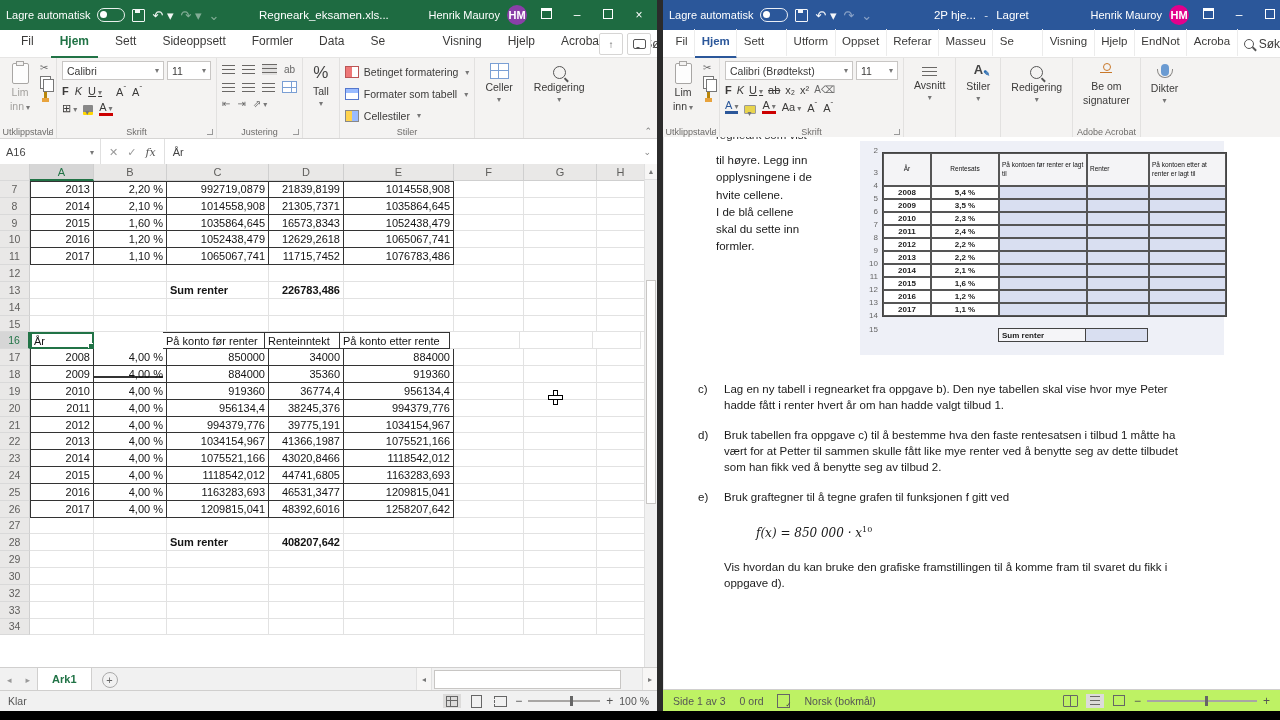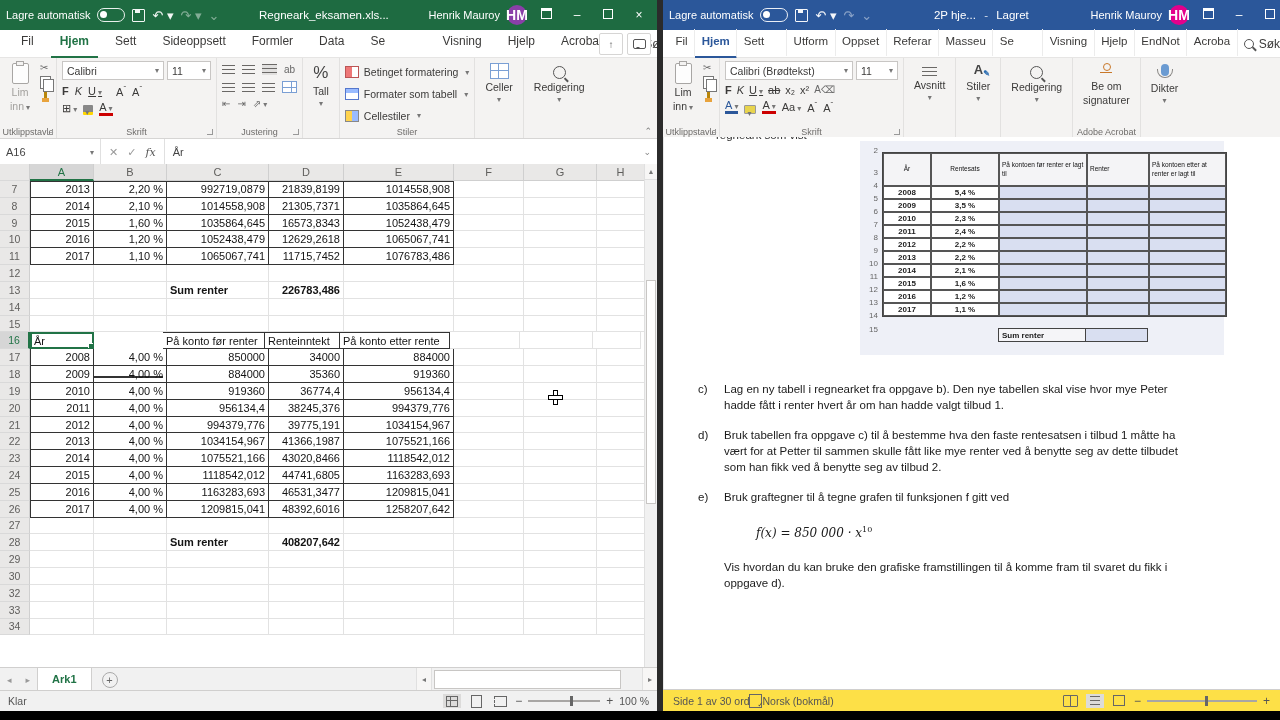--- a/index.html
+++ b/index.html
@@ -14,21 +14,21 @@
   .excel .tbar{background:#1e6b41;}
   .word .tbar{background:#2b579a;}
   .tog{width:26px;height:12px;border:1px solid rgba(255,255,255,.9);border-radius:7px;position:relative;flex:none;}
   .tog::before{content:"";position:absolute;left:2px;top:2px;width:7px;height:7px;border-radius:50%;background:#fff;}
   .qat{color:rgba(255,255,255,.95);font-size:13px;line-height:1;}
   .qat.dim{color:rgba(255,255,255,.45);}
   .floppy{width:11px;height:11px;border:1.5px solid rgba(255,255,255,.95);border-radius:1px;position:relative;flex:none;}
   .floppy::before{content:"";position:absolute;left:2px;top:0;width:5px;height:3px;background:rgba(255,255,255,.95);}
   .t-title{margin-left:auto;font-size:11.5px;}
   .t-user{margin-left:auto;font-size:11px;}
-  .avatar{width:20px;height:20px;border-radius:50%;color:#fff;font-size:14px;font-weight:bold;display:flex;align-items:center;justify-content:center;flex:none;}
+  .avatar{width:20px;height:20px;border-radius:50%;color:#fff;font-size:11px;font-weight:bold;display:flex;align-items:center;justify-content:center;flex:none;}
   .excel .avatar{background:#8a3fa8;}
   .word .avatar{background:#e3008c;}
   .wc{width:24px;text-align:center;font-size:12px;color:#fff;flex:none;}
   .wc.box::before{content:"";display:inline-block;width:8px;height:8px;border:1px solid #fff;}
   .wc.rib::before{content:"";display:inline-block;width:9px;height:7px;border:1px solid #fff;border-top-width:3px;}
 
   
   .tabrow{height:27px;background:#fff;display:flex;align-items:center;font-size:12px;color:#3b3a39;padding-left:12px;position:relative;border-bottom:1px solid #e6e5e4;}
   .tabitem{height:27px;line-height:25px;padding:0 9px;cursor:default;}
   .excel .tabitem{margin-right:8px;}
@@ -161,21 +161,21 @@
   .wsumval{box-sizing:border-box;width:62px;height:14px;border:1px solid #444;border-left:none;background:#d9dff1;}
   .items{position:absolute;left:34px;top:244px;width:510px;}
   .item{display:flex;margin-bottom:14px;line-height:1.4;}
   .item .m{width:26px;flex:none;}
   .item .t{width:474px;}
   .formula{position:absolute;left:92px;top:388px;font-family:"DejaVu Serif",serif;font-style:italic;font-size:12px;}
   .formula sup{font-size:8px;font-style:normal;}
   .closing{position:absolute;left:60px;top:422px;width:474px;line-height:1.4;}
 
   
-  .wsbar{position:absolute;left:0;right:0;bottom:0;height:21px;background:#fde047;border-top:1px solid #d0cfce;display:flex;align-items:center;font-size:10.5px;color:#555;padding:0 10px;gap:0;}
+  .wsbar{position:absolute;left:0;right:0;bottom:0;height:21px;background:#bef264;border-top:1px solid #d0cfce;display:flex;align-items:center;font-size:10.5px;color:#555;padding:0 10px;gap:14px;}
   .proof{width:11px;height:12px;border:1px solid #666;position:relative;}
   .proof::after{content:"✓";position:absolute;font-size:7px;right:-2px;bottom:-2px;color:#444;}
   .bookic{width:13px;height:10px;border:1px solid #666;border-radius:1px;background:linear-gradient(#666 0 0) 50% 0/1px 100% no-repeat;}
 
   
   .cur{position:absolute;left:549px;top:391px;width:13px;height:13px;z-index:60;}
   .cur::before{content:"";position:absolute;left:5px;top:0;width:3px;height:13px;background:#fff;box-shadow:0 0 0 1px #000;}
   .cur::after{content:"";position:absolute;left:0;top:5px;width:13px;height:3px;background:#fff;box-shadow:0 0 0 1px #000;}
 </style>
 </head>
@@ -824,20 +824,26 @@
         <div class="bigbtn">
           <span class="mic"></span>
           <span>Dikter</span>
           <span class="ddonly">▾</span>
         </div>
       </div>
     </div>
 
     <div class="doc">
       <div class="clipline"><span>regneark som vist</span></div>
+      <div class="intro">til høyre. Legg inn
+opplysningene i de
+hvite cellene.
+I de blå cellene
+skal du sette inn
+formler.</div>
       <div class="wsheet">
         <div class="wnums" id="wnums">
             <div style="height: 14px; display: flex; align-items: flex-end;">2</div>
             <div style="height: 22px; display: flex; align-items: flex-end;">3</div>
             <div style="height: 13px; display: flex; align-items: flex-end;">4</div>
             <div style="height: 13px; display: flex; align-items: flex-end;">5</div>
             <div style="height: 13px; display: flex; align-items: flex-end;">6</div>
             <div style="height: 13px; display: flex; align-items: flex-end;">7</div>
             <div style="height: 13px; display: flex; align-items: flex-end;">8</div>
             <div style="height: 13px; display: flex; align-items: flex-end;">9</div>

